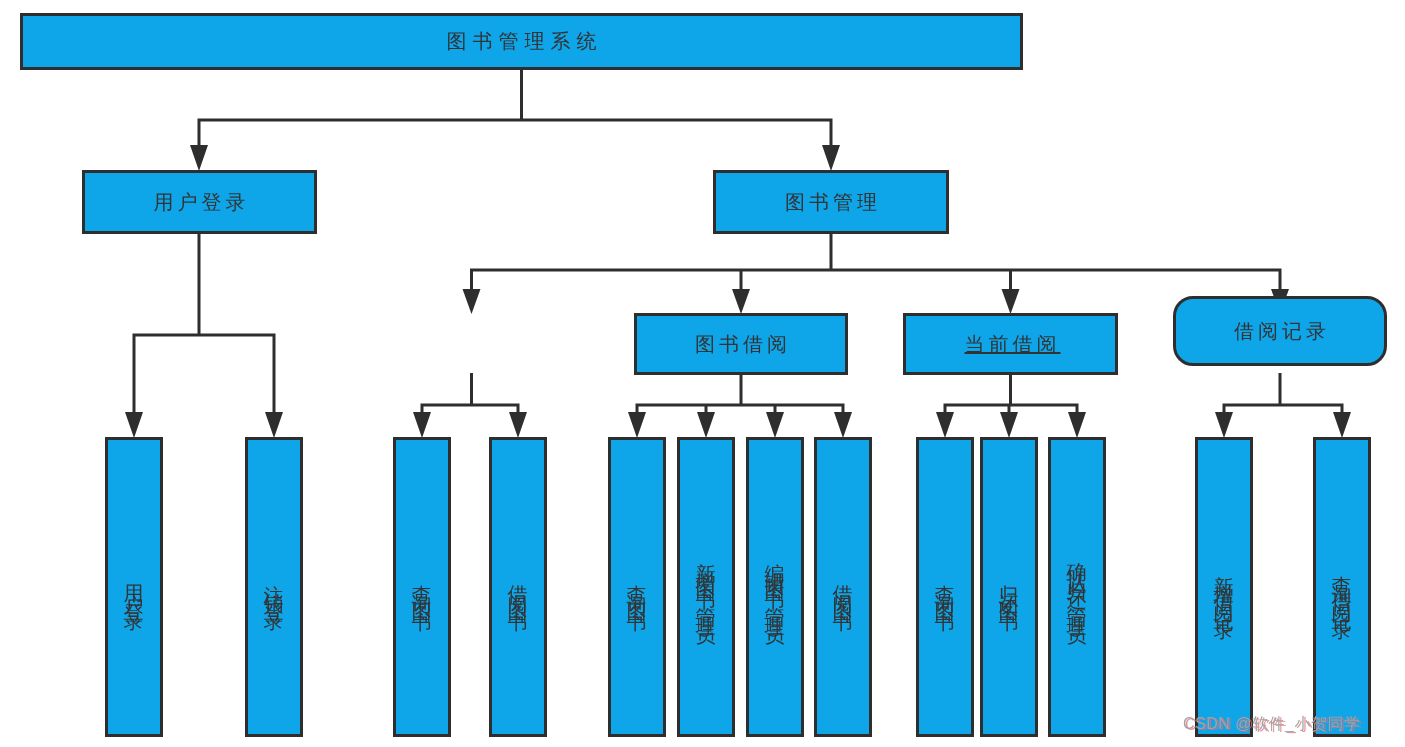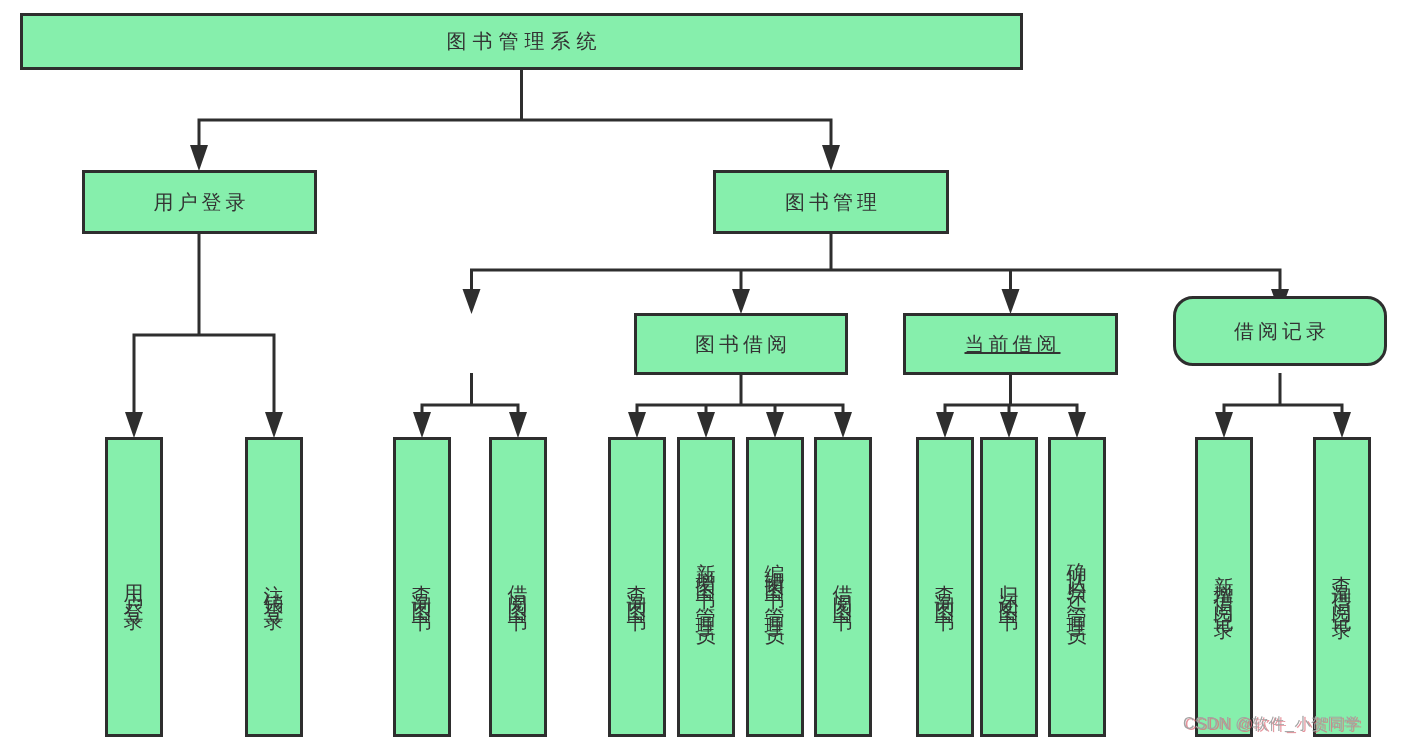--- a/index.html
+++ b/index.html
@@ -9,21 +9,21 @@
     background:#ffffff;
     font-family:"Liberation Sans","DejaVu Sans",sans-serif;
     overflow:hidden;
   }
   .edges{position:absolute;left:0;top:0;width:1405px;height:747px;}
   .edges path{stroke:#2e2e2e;stroke-width:3;fill:none;}
   .edges polygon{fill:#2e2e2e;stroke:none;}
   .box{
     position:absolute;
     box-sizing:border-box;
-    background:#86efac;
+    background:#0ea5e9;
     border:3px solid #2e2e2e;
     display:flex;align-items:center;justify-content:center;
     color:#333333;
     font-size:20px;
   }
   .hlabel{letter-spacing:4px;text-indent:4px;white-space:nowrap;}
   .root .hlabel{letter-spacing:6px;text-indent:6px;}
   .vlabel{
     writing-mode:vertical-rl;
     text-orientation:mixed;

